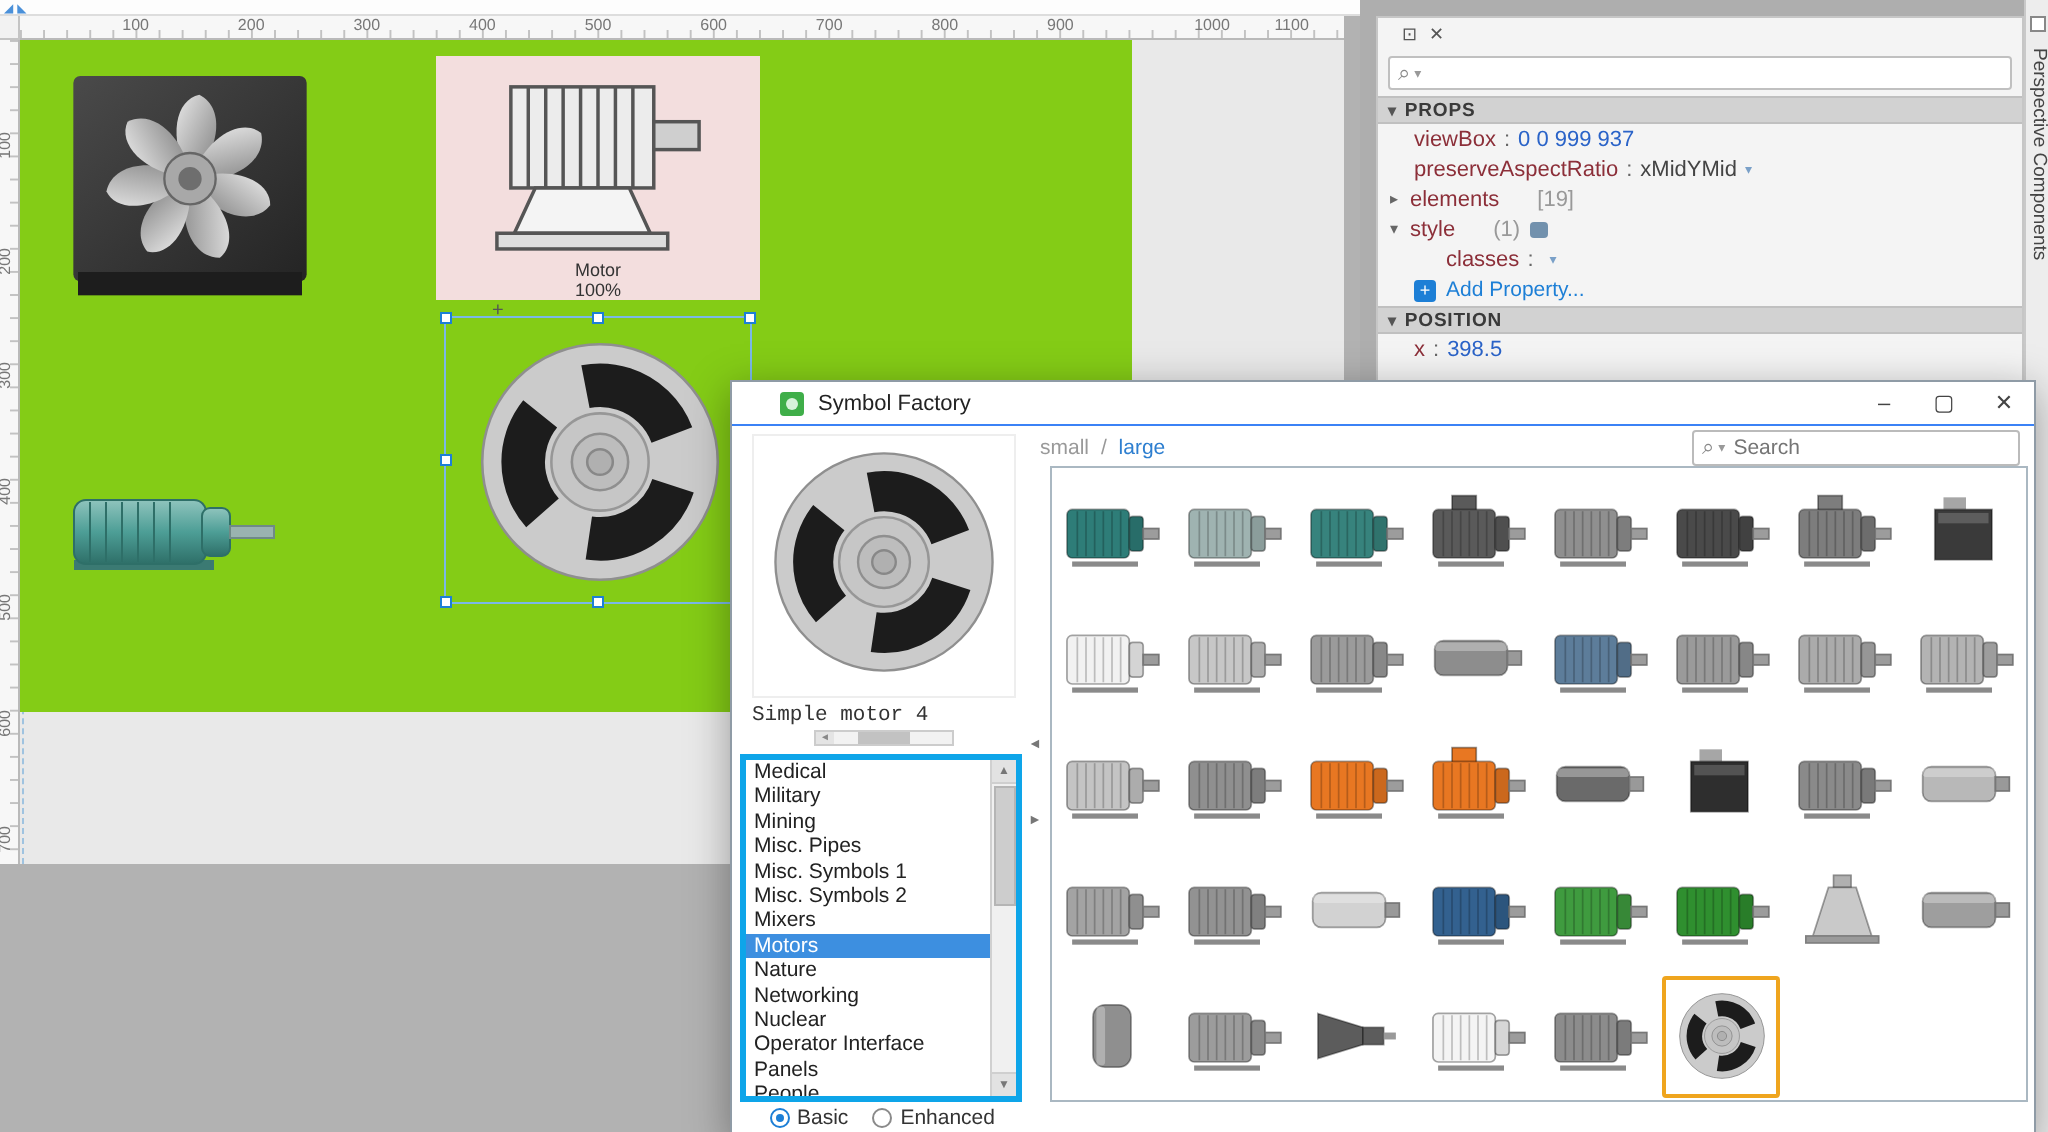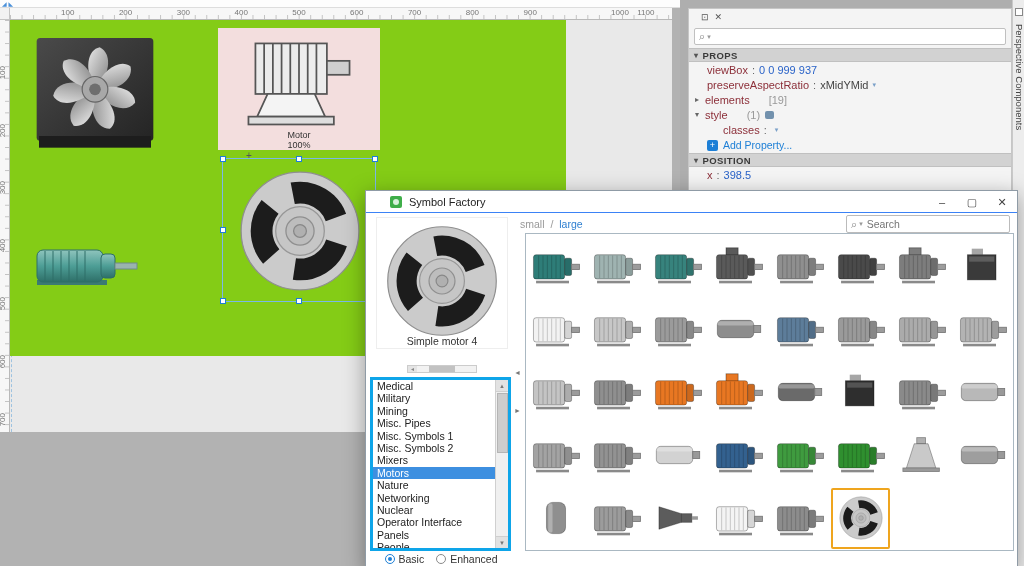--- a/index.html
+++ b/index.html
@@ -67,21 +67,21 @@
 
   
   .dialog { position:absolute; left:365px; top:190px; width:653px; height:380px; background:#fff; border:1px solid #8f9ba6; box-shadow:0 5px 20px rgba(0,0,0,.35); z-index:50; }
   .dlg-title { height:22px; display:flex; align-items:center; border-bottom:1px solid #3b82f6; background:#fff;padding-left:16px; }
   .dlg-logo { width:12px; height:12px; background:#3fae49; border-radius:2px; margin:0 7px 0 8px; position:relative; }
   .dlg-logo:after { content:""; position:absolute; left:3px; top:3px; width:6px; height:6px; border-radius:50%; background:#d7f2da; }
   .dlg-title .t { flex:1; font-size:11px; color:#222; }
   .winbtn { width:30px; height:22px; text-align:center; line-height:22px; font-size:11px; color:#444; cursor:default; }
 
   .preview { position:absolute; left:10px; top:26px; width:132px; height:132px; border:1px solid #eee; display:flex; align-items:center; justify-content:center; background:#fff; }
-  .preview-caption { position:absolute; left:10px; top:144px; width:132px; text-align:center; font-size:10.5px; color:#333; }
+  .preview-caption { position:absolute; left:10px; top:161px; width:132px; text-align:left; font-size:10.5px; color:#333;font-family:Liberation Mono, monospace; }
   .mini-scroll { position:absolute; left:41px; top:174px; width:70px; height:8px; border:1px solid #ccc; background:#f2f2f2; display:flex; }
   .mini-scroll .a { width:9px; font-size:5px; color:#888; text-align:center; line-height:6px; background:#e4e4e4; }
   .mini-scroll .thumb { width:26px; background:#c2c2c2; margin-left:12px; }
 
   .cat-list { position:absolute; left:4px; top:186px; width:141px; height:174px; border:3px solid #0ea5e9; background:#fff; overflow:hidden; }
   .cat { height:12.4px; line-height:12.4px; font-size:10.5px; padding-left:4px; color:#222; white-space:nowrap; }
   .cat.sel { background:#3d8fe0; color:#fff; }
   .cat-scroll { position:absolute; right:0; top:0; width:13px; height:100%; background:#f0f0f0; border-left:1px solid #d0d0d0; }
   .cat-scroll .sa { height:12px; font-size:6px; color:#777; text-align:center; line-height:12px; background:#e2e2e2; border-bottom:1px solid #cfcfcf; }
   .cat-scroll .sa.dn { position:absolute; bottom:0; width:100%; border-top:1px solid #cfcfcf; border-bottom:none; }
@@ -121,21 +121,21 @@
     <div class="ruler-h" id="rulerH">
         <span class="rl" style="left: 57.8px;">100</span>
         <span class="rl" style="left: 115.6px;">200</span>
         <span class="rl" style="left: 173.4px;">300</span>
         <span class="rl" style="left: 231.2px;">400</span>
         <span class="rl" style="left: 289px;">500</span>
         <span class="rl" style="left: 346.8px;">600</span>
         <span class="rl" style="left: 404.6px;">700</span>
         <span class="rl" style="left: 462.4px;">800</span>
         <span class="rl" style="left: 520.2px;">900</span>
-        <span class="rl" style="left: 610px; margin-top: 24px;">1000</span>
+        <span class="rl" style="left: 596px; margin-top: 24px;">1000</span>
         <span class="rl" style="left: 635.8px;">1100</span>
       </div>
     <div class="ruler-v" id="rulerV">
         <span class="rlv" style="top: 45.8px;">100</span>
         <span class="rlv" style="top: 103.6px;">200</span>
         <span class="rlv" style="top: 161.4px;">300</span>
         <span class="rlv" style="top: 219.2px;">400</span>
         <span class="rlv" style="top: 277px;">500</span>
         <span class="rlv" style="top: 334.8px;">600</span>
         <span class="rlv" style="top: 392.6px;">700</span>

